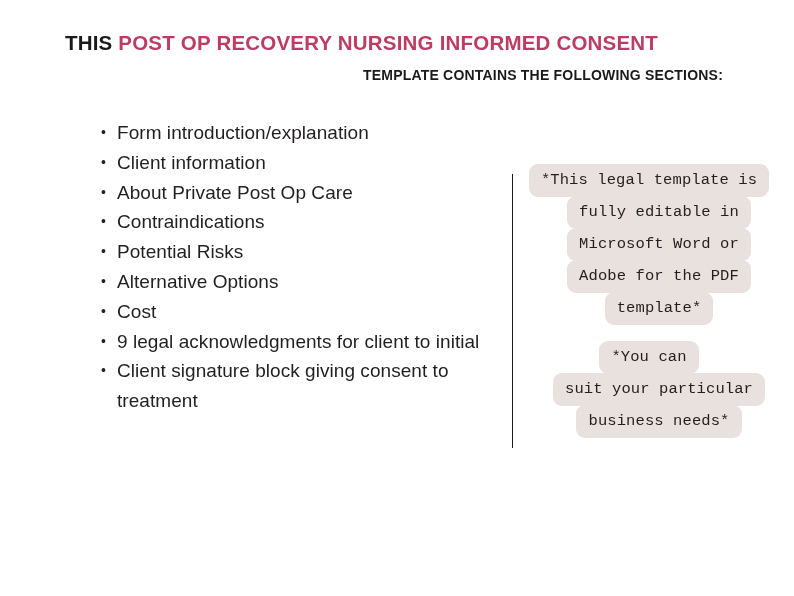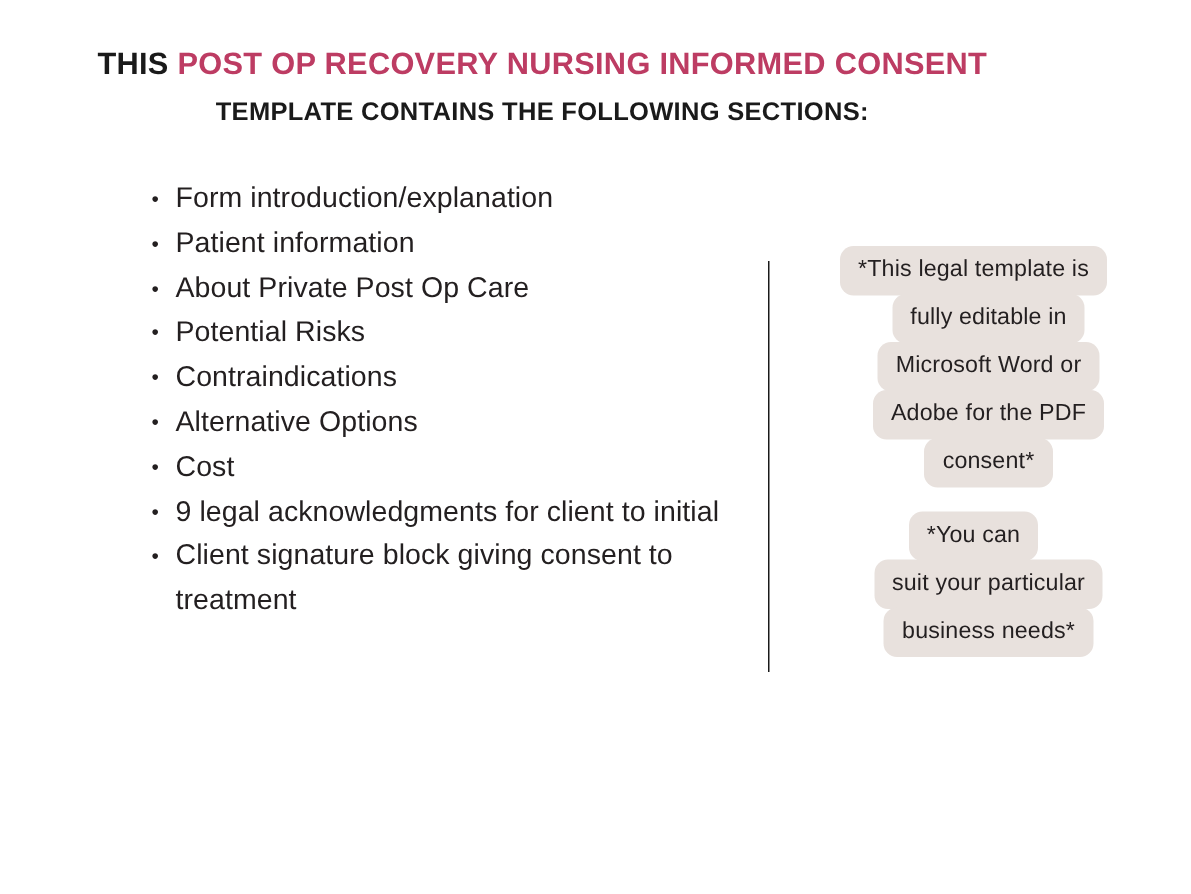--- a/index.html
+++ b/index.html
@@ -27,21 +27,21 @@
   }
   .heading-line {
     display: block;
     font-size: 21px;
     font-weight: 700;
     letter-spacing: 0.2px;
     color: #1a1a1a;
     white-space: nowrap;
   }
   .heading-line-1 { font-size: 20.5px; }
-  .heading-line-2 { font-size: 17px; margin-top: 2px; }
+  .heading-line-2 { font-size: 14px; margin-top: 2px; text-align: right; }
   .accent {
     color: #bd3c63;
   }
 
   
   .sections-list {
     position: absolute;
     left: 100px;
     top: 118px;
     width: 400px;
@@ -98,56 +98,57 @@
     background: #e8e1dd;
     border-radius: 9px;
     color: #231f20;
     font-size: 15.5px;
     line-height: 20px;
     padding: 6px 12px 7px 12px;
     margin: 0;
     white-space: nowrap;
     text-align: right;
     letter-spacing: 0.1px;
+    font-family: Liberation Mono, monospace;
   }
   .callout-line + .callout-line {
     margin-top: -1px;
     margin-left: 20px;
   }
 </style>
 </head>
 <body>
 
 <div class="heading">
   <span class="heading-line heading-line-1"><span>THIS </span><span class="accent">POST OP RECOVERY NURSING INFORMED CONSENT</span></span>
   <span class="heading-line heading-line-2">TEMPLATE CONTAINS THE FOLLOWING SECTIONS:</span>
 </div>
 
 <ul class="sections-list">
   <li>Form introduction/explanation</li>
-  <li>Patient information</li>
+  <li>Client information</li>
   <li>About Private Post Op Care</li>
+  <li>Contraindications</li>
   <li>Potential Risks</li>
-  <li>Contraindications</li>
   <li>Alternative Options</li>
   <li>Cost</li>
   <li>9 legal acknowledgments for client to initial</li>
   <li>Client signature block giving consent to treatment</li>
 </ul>
 
 <div class="divider"></div>
 
 <div class="callouts">
 
   <div class="callout-block">
     <span class="callout-line">*This legal template is</span>
     <span class="callout-line">fully editable in</span>
     <span class="callout-line">Microsoft Word or</span>
     <span class="callout-line">Adobe for the PDF</span>
-    <span class="callout-line">consent*</span>
+    <span class="callout-line">template*</span>
   </div>
 
   <div class="callout-gap"></div>
 
   <div class="callout-block">
     <span class="callout-line">*You can</span>
     <span class="callout-line">suit your particular</span>
     <span class="callout-line">business needs*</span>
   </div>
 

